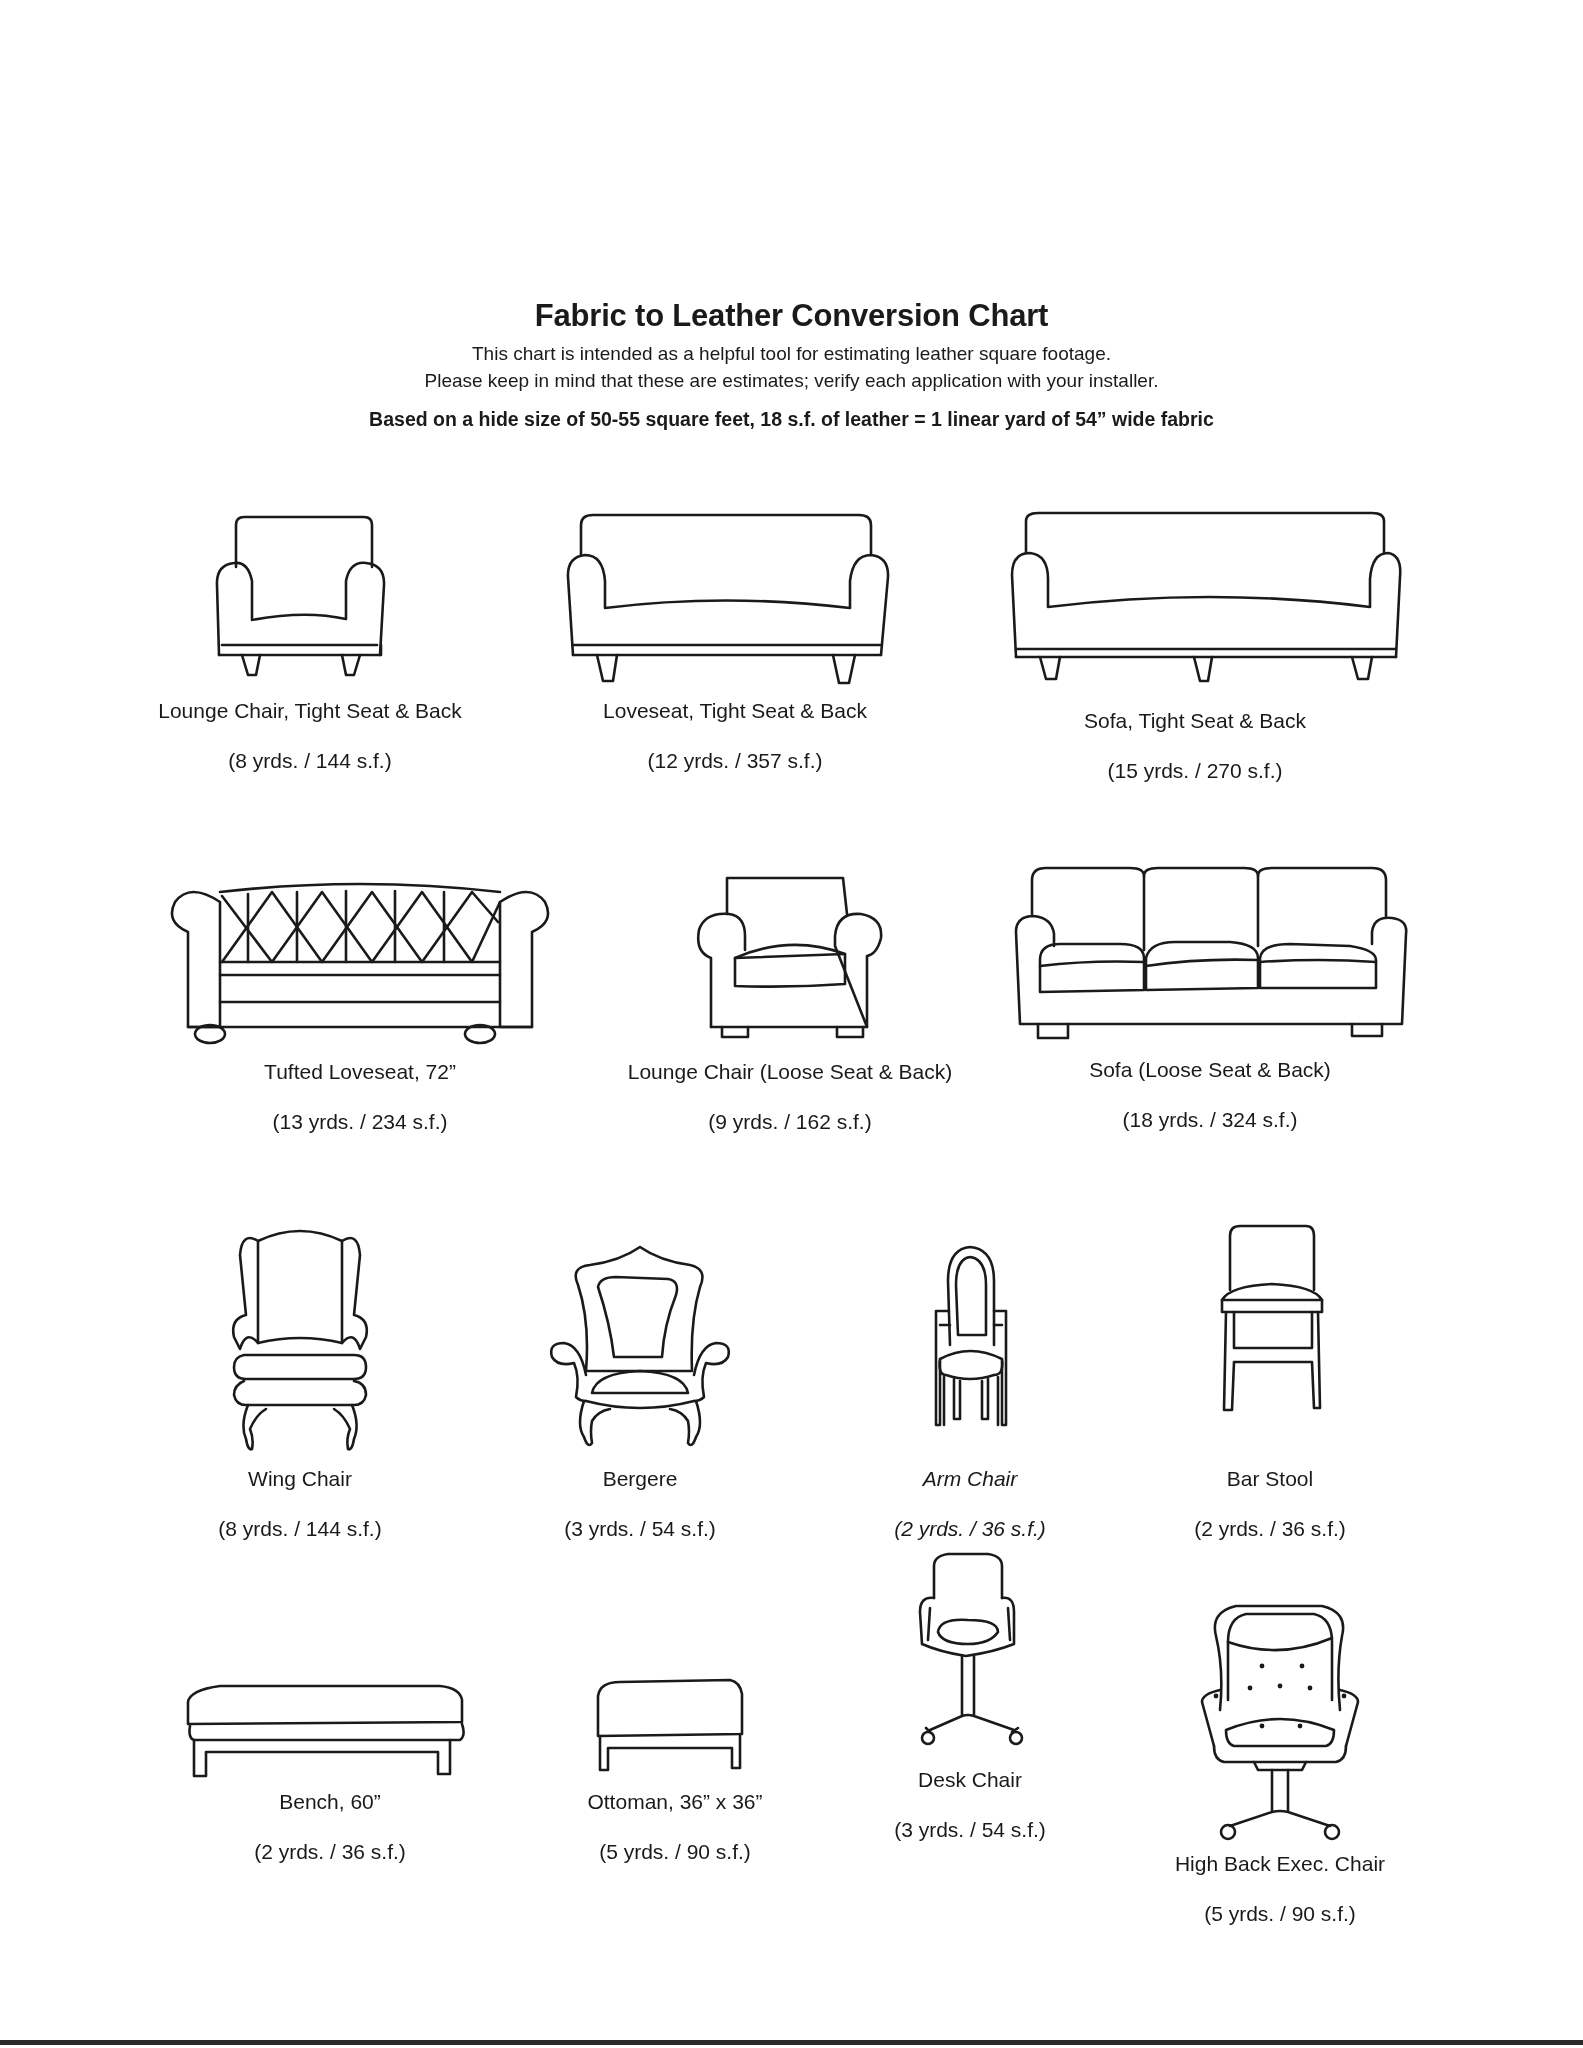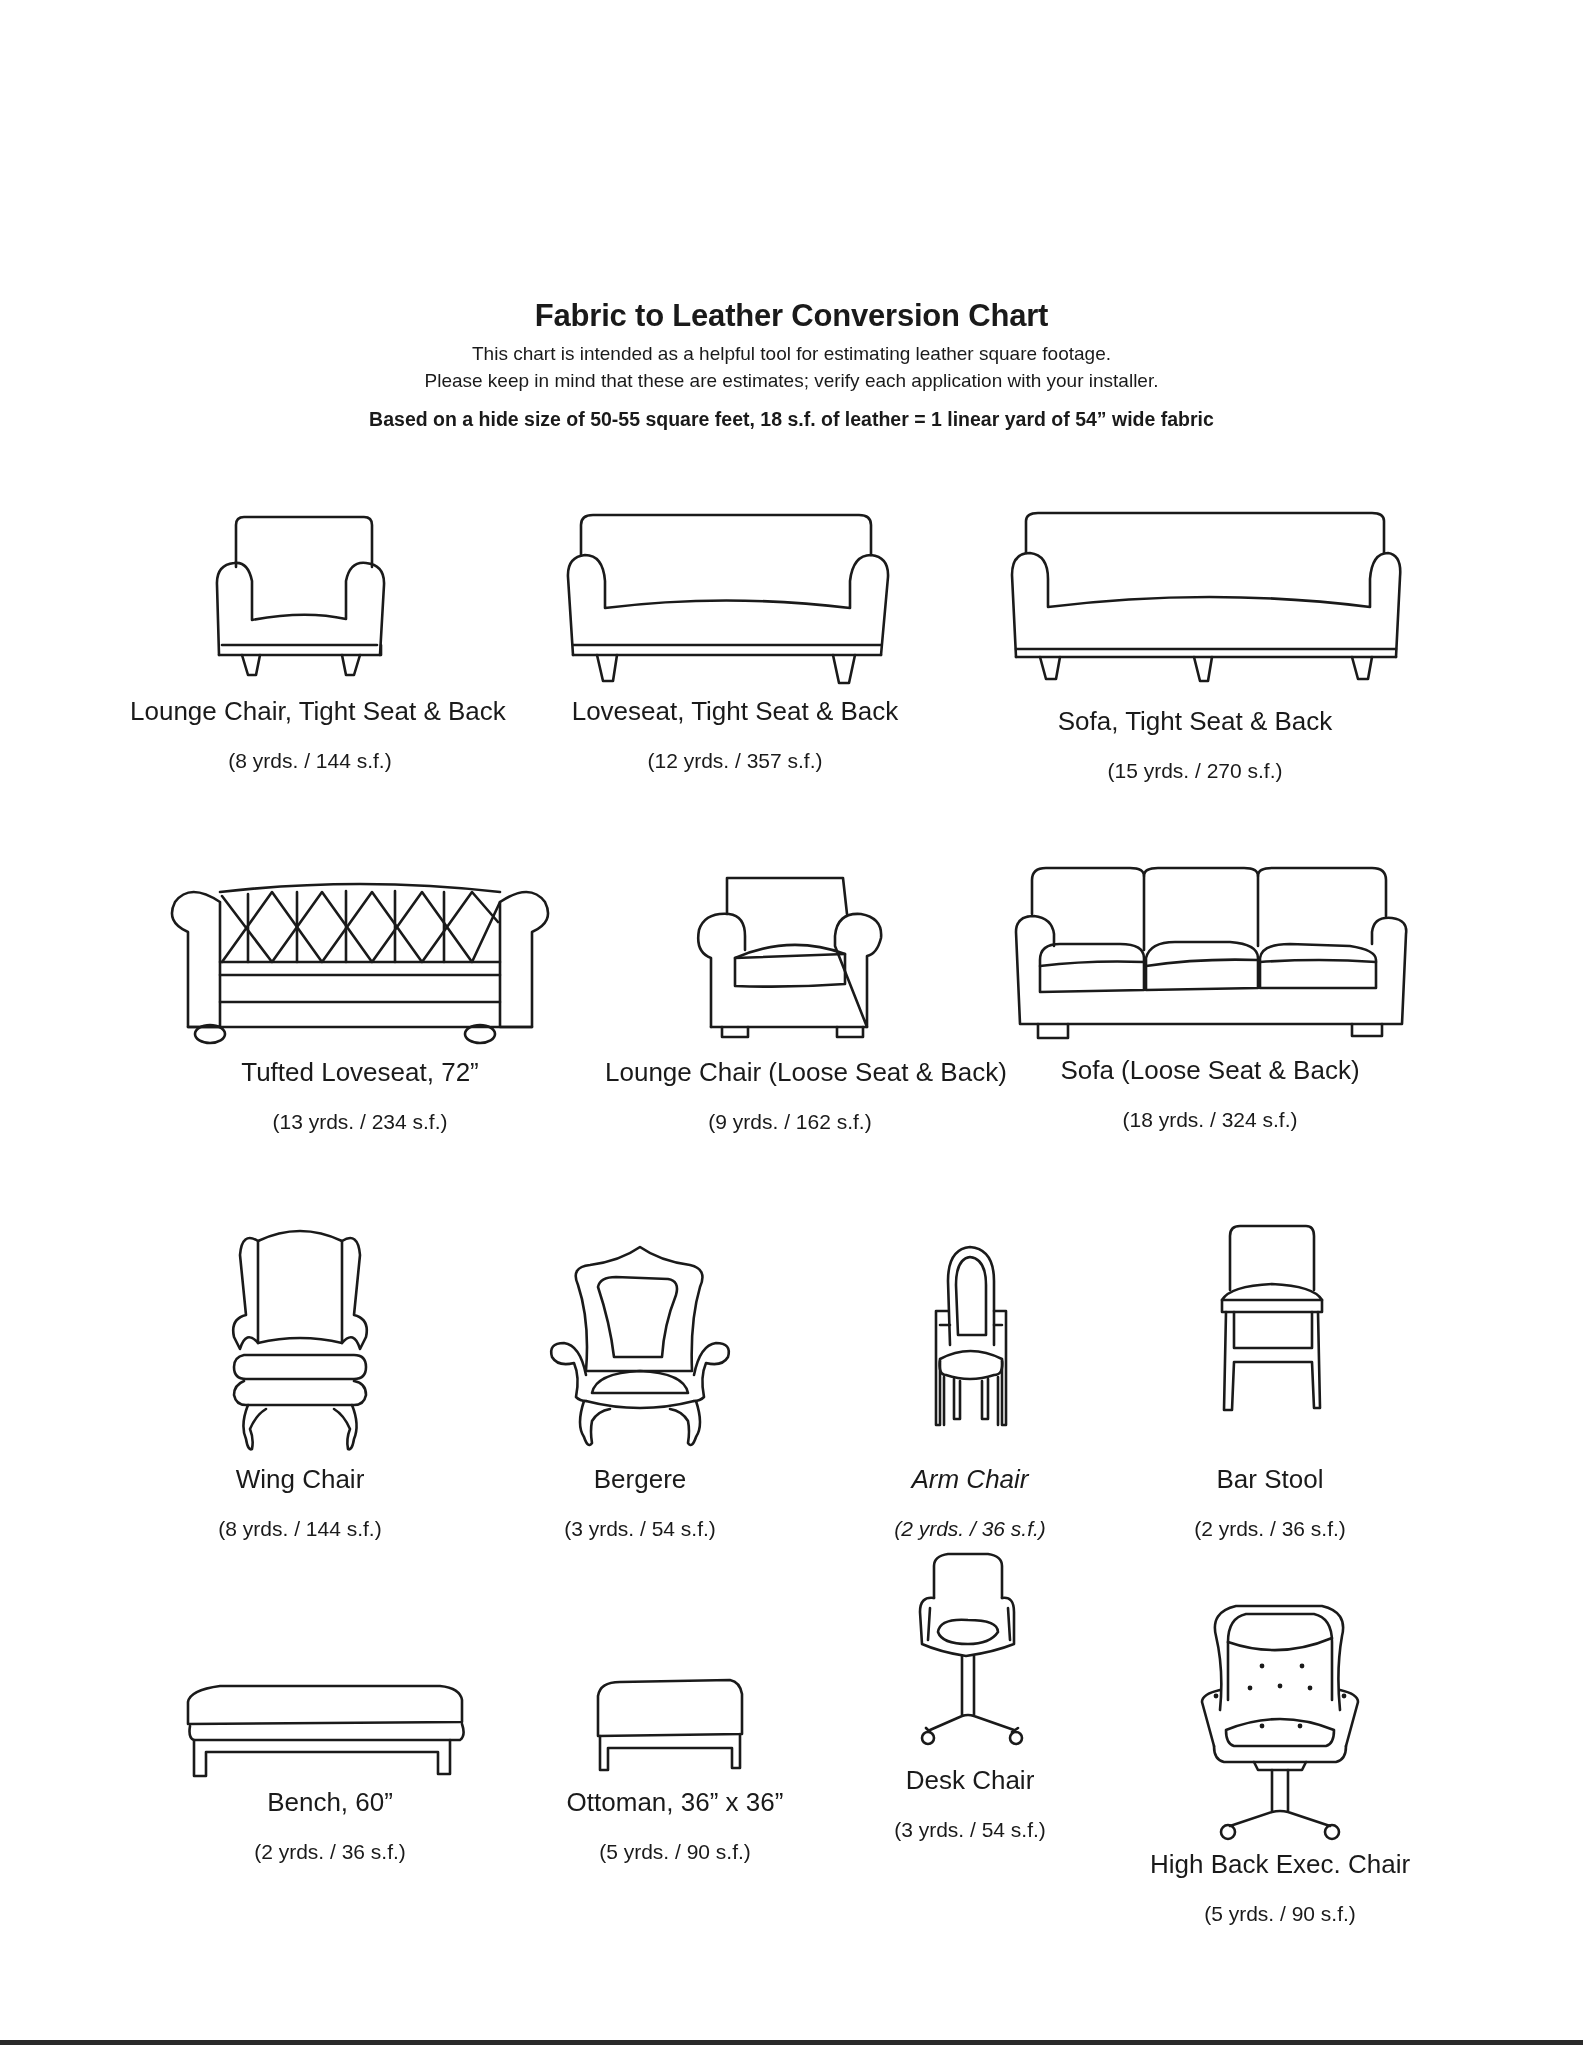--- a/index.html
+++ b/index.html
@@ -9,21 +9,21 @@
     font-family: "Liberation Sans", "DejaVu Sans", sans-serif;
   }
   .header { position: absolute; left: 0; width: 1583px; top: 290px; text-align: center; }
   .title { font-size: 31px; font-weight: bold; letter-spacing: -0.2px; margin: 6px; line-height: 40px; }
   .intro { font-size: 19px; line-height: 24px; margin: 3px; }
   .basis { font-size: 19.5px; font-weight: bold; margin-top: 14px; line-height: 24px; }
   .item { position: absolute; text-align: center; }
   .item svg { display: block; margin: 0 auto; overflow: visible; }
   .item svg * { fill: none; stroke: #1a1a1a; stroke-width: 2.6; stroke-linejoin: round; stroke-linecap: round; }
   .item svg .dot { fill: #1a1a1a; stroke: none; }
-  .label { font-size: 26px; line-height: 28px; white-space: nowrap; }
+  .label { font-size: 21px; line-height: 28px; white-space: nowrap; }
   .qty { font-size: 21px; line-height: 28px; margin-top: 22px; white-space: nowrap; }
   .caption { position: absolute; left: 0; right: 0; text-align: center; }
   .bottom-rule { position: absolute; left: 0; width: 1583px; top: 2040px; height: 5px; background: #2a2a2a; }
 </style>
 </head>
 <body>
 
 <div class="header">
   <h1 class="title">Fabric to Leather Conversion Chart</h1>
   <p class="intro">This chart is intended as a helpful tool for estimating leather square footage.</p>

